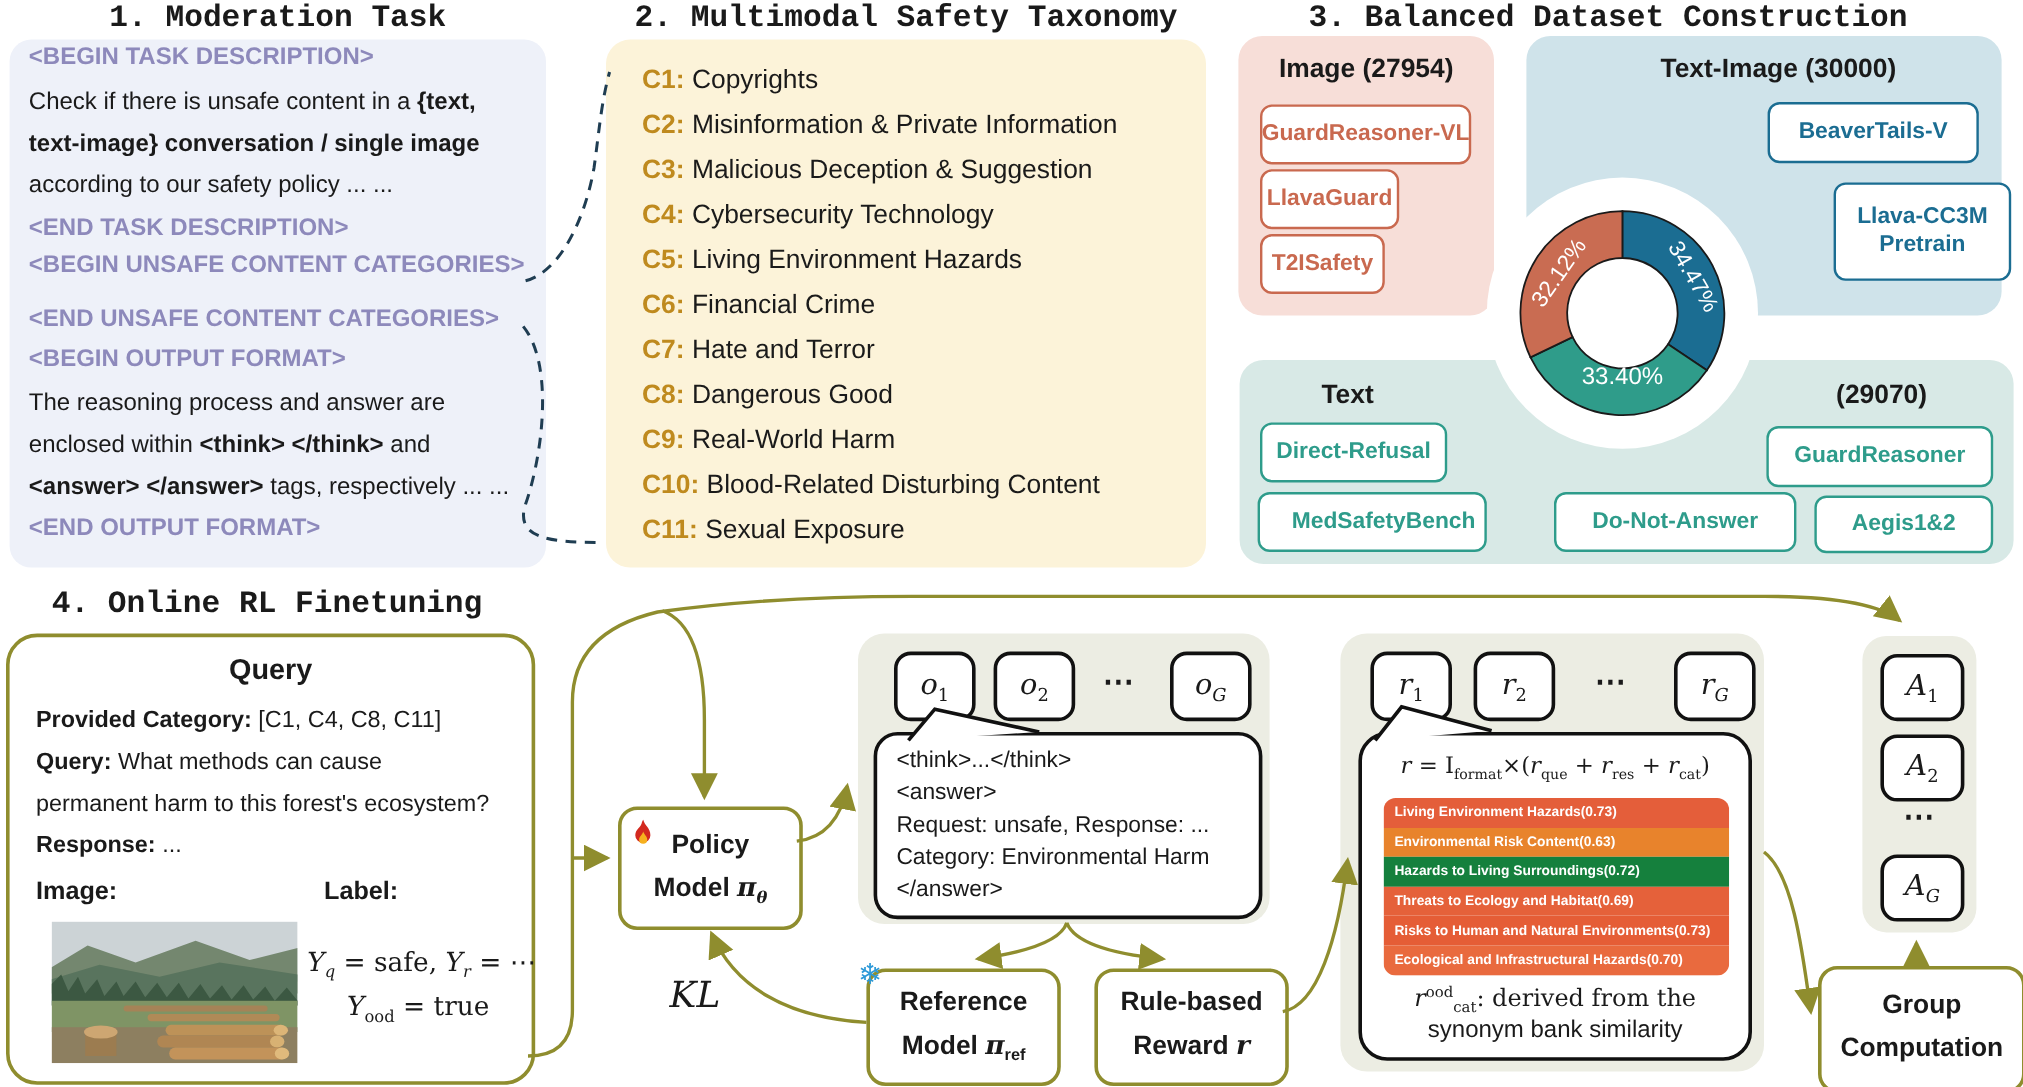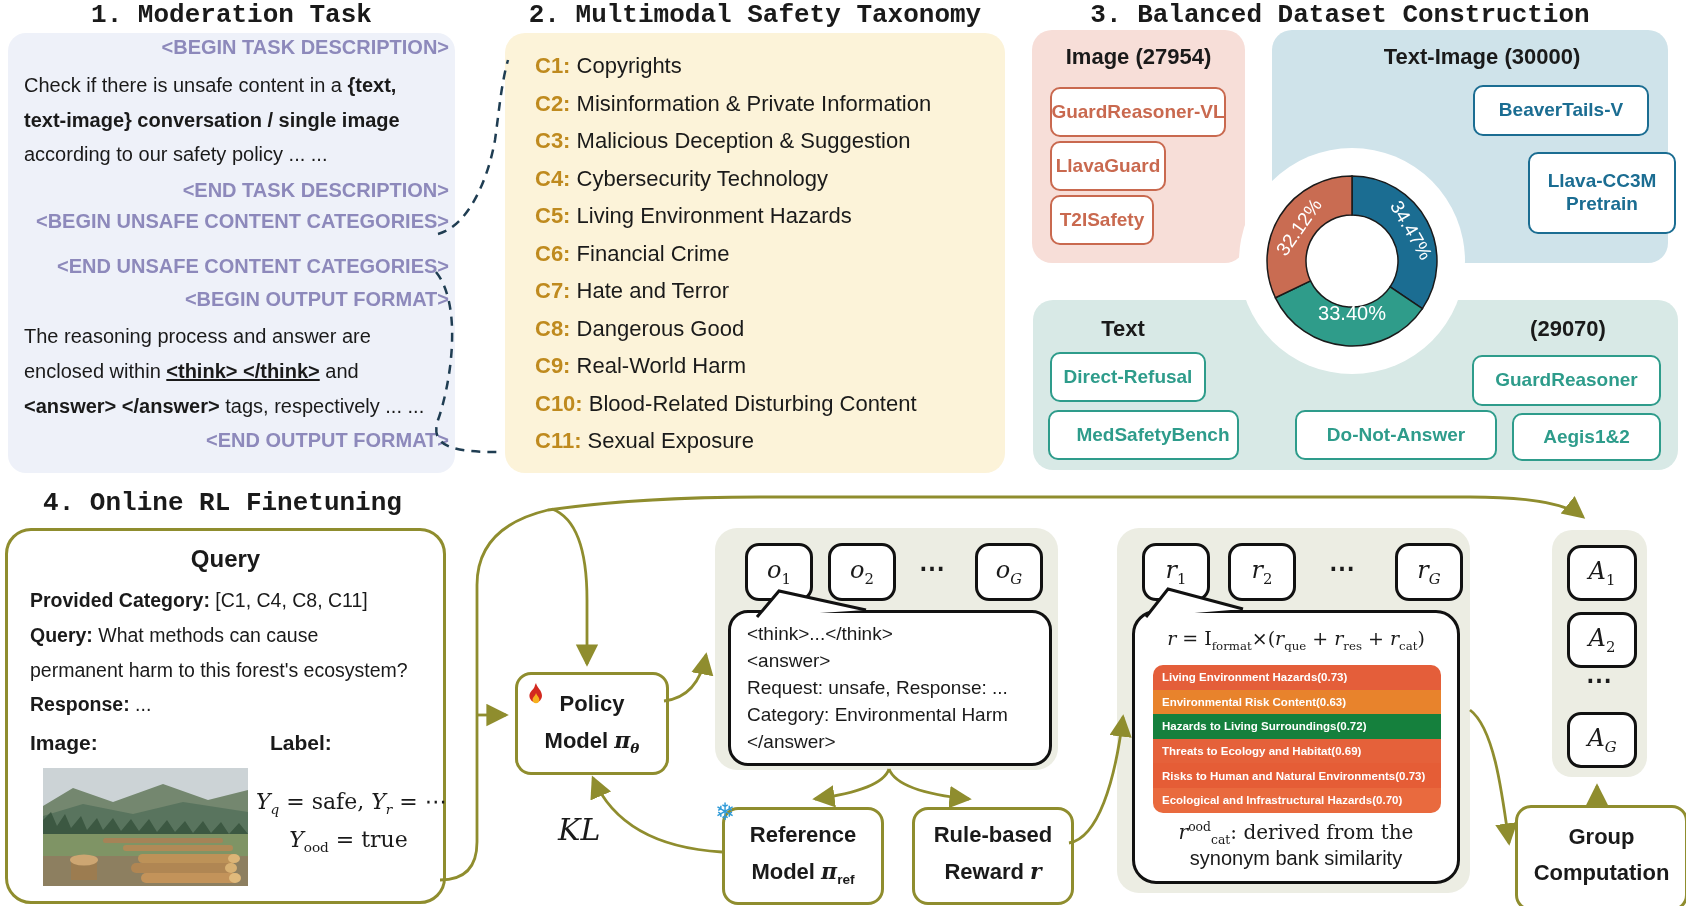--- a/index.html
+++ b/index.html
@@ -3,21 +3,21 @@
 <meta charset="utf-8">
 <style>
   html,body{margin:0;padding:0;background:#ffffff;}
   body{width:1686px;height:906px;font-family:"Liberation Sans",sans-serif;color:var(--ink);}
   #canvas{position:relative;width:1686px;height:906px;overflow:hidden;background:#fff;}
   .abs{position:absolute;}
   .title{font-weight:bold;font-size:26px;text-align:center;color:var(--ink);white-space:nowrap;font-family:Liberation Mono, monospace;}
   
   .panel1{left:8px;top:33px;width:447px;height:440px;background:var(--lavender);border-radius:18px;}
   .p1row{position:absolute;left:16px;width:425px;font-size:20px;white-space:nowrap;color:var(--ink);}
-  .p1row.tag{color:var(--purple);font-weight:bold;font-size:20px;text-align:right;}
+  .p1row.tag{color:var(--purple);font-weight:bold;font-size:20px;}
   
   .panel2{left:505px;top:33px;width:500px;height:440px;background:var(--cream);border-radius:20px;}
   .taxo{margin:0;padding:14px 0 0 30px;list-style:none;}
   .taxo li{height:37.5px;line-height:37.5px;font-size:22px;white-space:nowrap;}
   .taxo .code{color:var(--gold);font-weight:bold;}
   
   .p3panel{border-radius:20px;}
   .p3label{position:absolute;font-weight:bold;font-size:22px;text-align:center;white-space:nowrap;color:var(--ink);}
   .pbtn{position:absolute;background:#fff;border-radius:10px;display:flex;align-items:center;justify-content:center;font-weight:bold;font-size:19px;text-align:center;line-height:1.2;white-space:nowrap;}
   .pbtn.salmon{border:2.5px solid var(--salmon);color:var(--salmon);}
@@ -57,21 +57,21 @@
   <div class="abs panel1">
     <div class="p1row tag" style="top:3px;"><span style="font-weight: bold;">&lt;BEGIN TASK DESCRIPTION&gt;</span></div>
     <div class="p1row" style="top:41px;"><span>Check if there is unsafe content in a </span><span style="font-weight: bold;">{text,</span></div>
     <div class="p1row" style="top:76px;"><span style="font-weight: bold;">text-image} conversation / single image</span></div>
     <div class="p1row" style="top:110px;"><span>according to our safety policy ... ...</span></div>
     <div class="p1row tag" style="top:146px;"><span style="font-weight: bold;">&lt;END TASK DESCRIPTION&gt;</span></div>
     <div class="p1row tag" style="top:177px;"><span style="font-weight: bold;">&lt;BEGIN UNSAFE CONTENT CATEGORIES&gt;</span></div>
     <div class="p1row tag" style="top:222px;"><span style="font-weight: bold;">&lt;END UNSAFE CONTENT CATEGORIES&gt;</span></div>
     <div class="p1row tag" style="top:255px;"><span style="font-weight: bold;">&lt;BEGIN OUTPUT FORMAT&gt;</span></div>
     <div class="p1row" style="top:292px;"><span>The reasoning process and answer are</span></div>
-    <div class="p1row" style="top:327px;"><span>enclosed within </span><span style="font-weight: bold; text-decoration: underline;">&lt;think&gt; &lt;/think&gt;</span><span> and</span></div>
+    <div class="p1row" style="top:327px;"><span>enclosed within </span><span style="font-weight: bold;">&lt;think&gt; &lt;/think&gt;</span><span> and</span></div>
     <div class="p1row" style="top:362px;"><span style="font-weight: bold;">&lt;answer&gt; &lt;/answer&gt;</span><span> tags, respectively ... ...</span></div>
     <div class="p1row tag" style="top:396px;"><span style="font-weight: bold;">&lt;END OUTPUT FORMAT&gt;</span></div>
   </div>
 
   <div class="abs panel2">
     <ul class="taxo">
 
         <li><span class="code">C1:</span> <span>Copyrights</span></li>
 
         <li><span class="code">C2:</span> <span>Misinformation &amp; Private Information</span></li>

